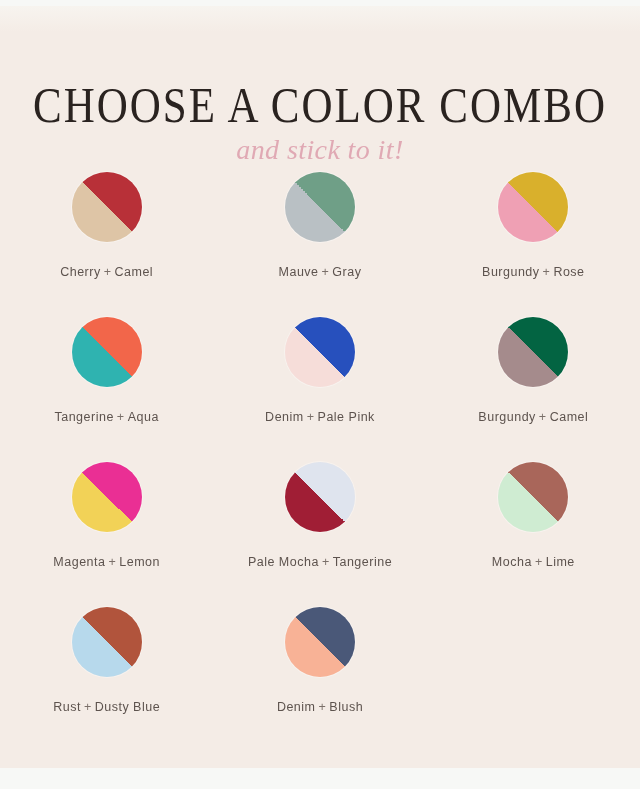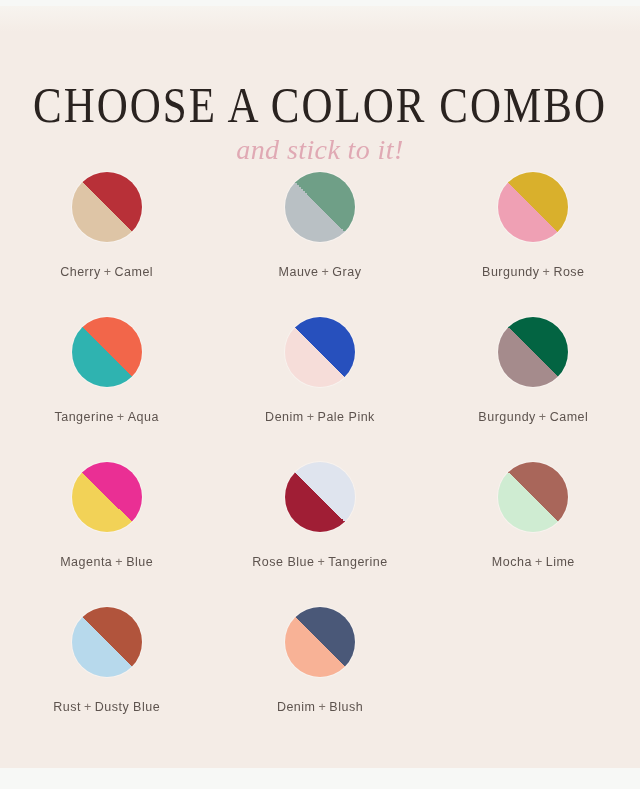--- a/index.html
+++ b/index.html
@@ -137,25 +137,25 @@
       <div class="combo">
         <div class="swatch" style="background: linear-gradient(45deg, rgb(246, 221, 217) 0%, rgb(246, 221, 217) 50%, rgb(39, 80, 189) 50%, rgb(39, 80, 189) 100%);"></div>
         <div class="combo-label"><span>Denim</span><span class="plus">+</span><span>Pale Pink</span></div>
       </div>
       <div class="combo">
         <div class="swatch" style="background: linear-gradient(45deg, rgb(165, 139, 140) 0%, rgb(165, 139, 140) 50%, rgb(3, 100, 66) 50%, rgb(3, 100, 66) 100%);"></div>
         <div class="combo-label"><span>Burgundy</span><span class="plus">+</span><span>Camel</span></div>
       </div>
       <div class="combo">
         <div class="swatch" style="background: linear-gradient(45deg, rgb(242, 210, 87) 0%, rgb(242, 210, 87) 50%, rgb(234, 47, 148) 50%, rgb(234, 47, 148) 100%);"></div>
-        <div class="combo-label"><span>Magenta</span><span class="plus">+</span><span>Blue</span></div>
+        <div class="combo-label"><span>Magenta</span><span class="plus">+</span><span>Lemon</span></div>
       </div>
       <div class="combo">
         <div class="swatch" style="background: linear-gradient(45deg, rgb(160, 30, 53) 0%, rgb(160, 30, 53) 50%, rgb(223, 228, 238) 50%, rgb(223, 228, 238) 100%);"></div>
-        <div class="combo-label"><span>Rose Blue</span><span class="plus">+</span><span>Tangerine</span></div>
+        <div class="combo-label"><span>Pale Mocha</span><span class="plus">+</span><span>Tangerine</span></div>
       </div>
       <div class="combo">
         <div class="swatch" style="background: linear-gradient(45deg, rgb(207, 236, 210) 0%, rgb(207, 236, 210) 50%, rgb(169, 102, 90) 50%, rgb(169, 102, 90) 100%);"></div>
         <div class="combo-label"><span>Mocha</span><span class="plus">+</span><span>Lime</span></div>
       </div>
       <div class="combo">
         <div class="swatch" style="background: linear-gradient(45deg, rgb(183, 217, 236) 0%, rgb(183, 217, 236) 50%, rgb(177, 84, 60) 50%, rgb(177, 84, 60) 100%);"></div>
         <div class="combo-label"><span>Rust</span><span class="plus">+</span><span>Dusty Blue</span></div>
       </div>
       <div class="combo">

